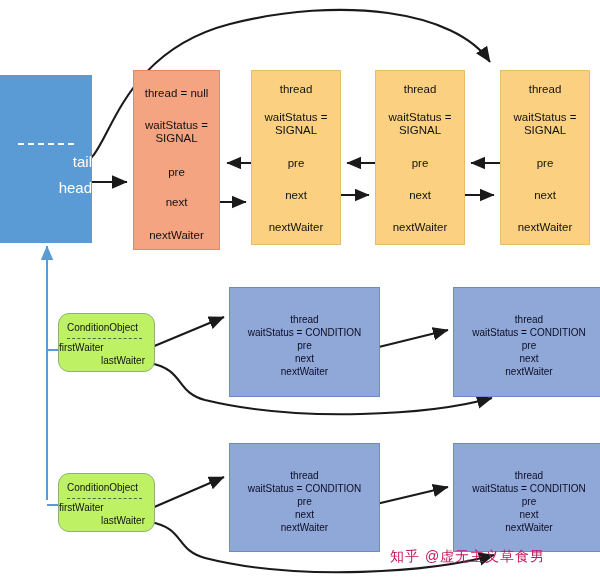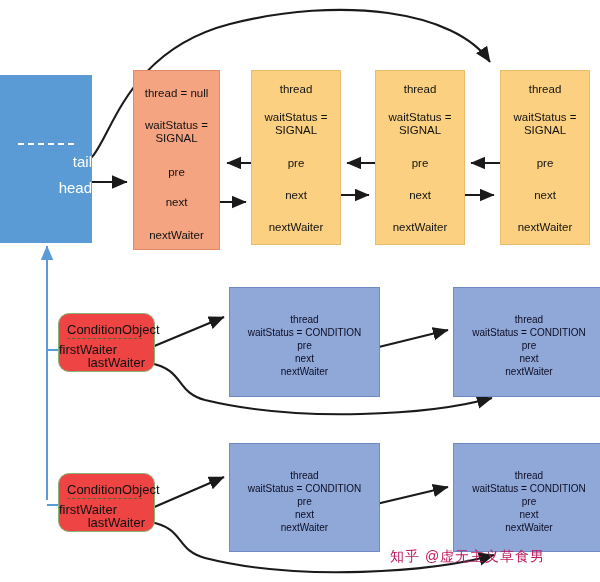--- a/index.html
+++ b/index.html
@@ -27,22 +27,22 @@
   .n1{left:251px;top:70px;width:90px;height:175px;}
   .n2{left:375px;top:70px;width:90px;height:175px;}
   .n3{left:500px;top:70px;width:90px;height:175px;}
 
   .n0 .r1{top:16px}.n0 .r2{top:48px}.n0 .r3{top:61px}
   .n0 .r4{top:95px}.n0 .r5{top:125px}.n0 .r6{top:158px}
   .nn .r1{top:12px}.nn .r2{top:40px}.nn .r3{top:53px}
   .nn .r4{top:86px}.nn .r5{top:118px}.nn .r6{top:150px}
 
   
-  .cond{background:#ef4444;border:1px solid #89b473;border-radius:11px;
-        width:97px;height:59px;color:#111;font-size:13px;}
+  .cond{background:#bef264;border:1px solid #89b473;border-radius:11px;
+        width:97px;height:59px;color:#111;font-size:10px;}
   .cond .t{position:absolute;left:8px;top:8px;}
   .cond .dash{position:absolute;left:8px;top:24px;width:75px;height:0;
         border-top:1.5px dashed #4a6b3a;}
   .cond .fw{position:absolute;left:0;right:9px;top:28px;text-align:left;}
   .cond .lw{position:absolute;left:0;right:9px;top:41px;text-align:right;}
   .c1{left:58px;top:313px}
   .c2{left:58px;top:473px}
 
   
   .wn{background:#90a8d8;border:1px solid #6f8ac4;color:#0b0b22;font-size:10px;}

